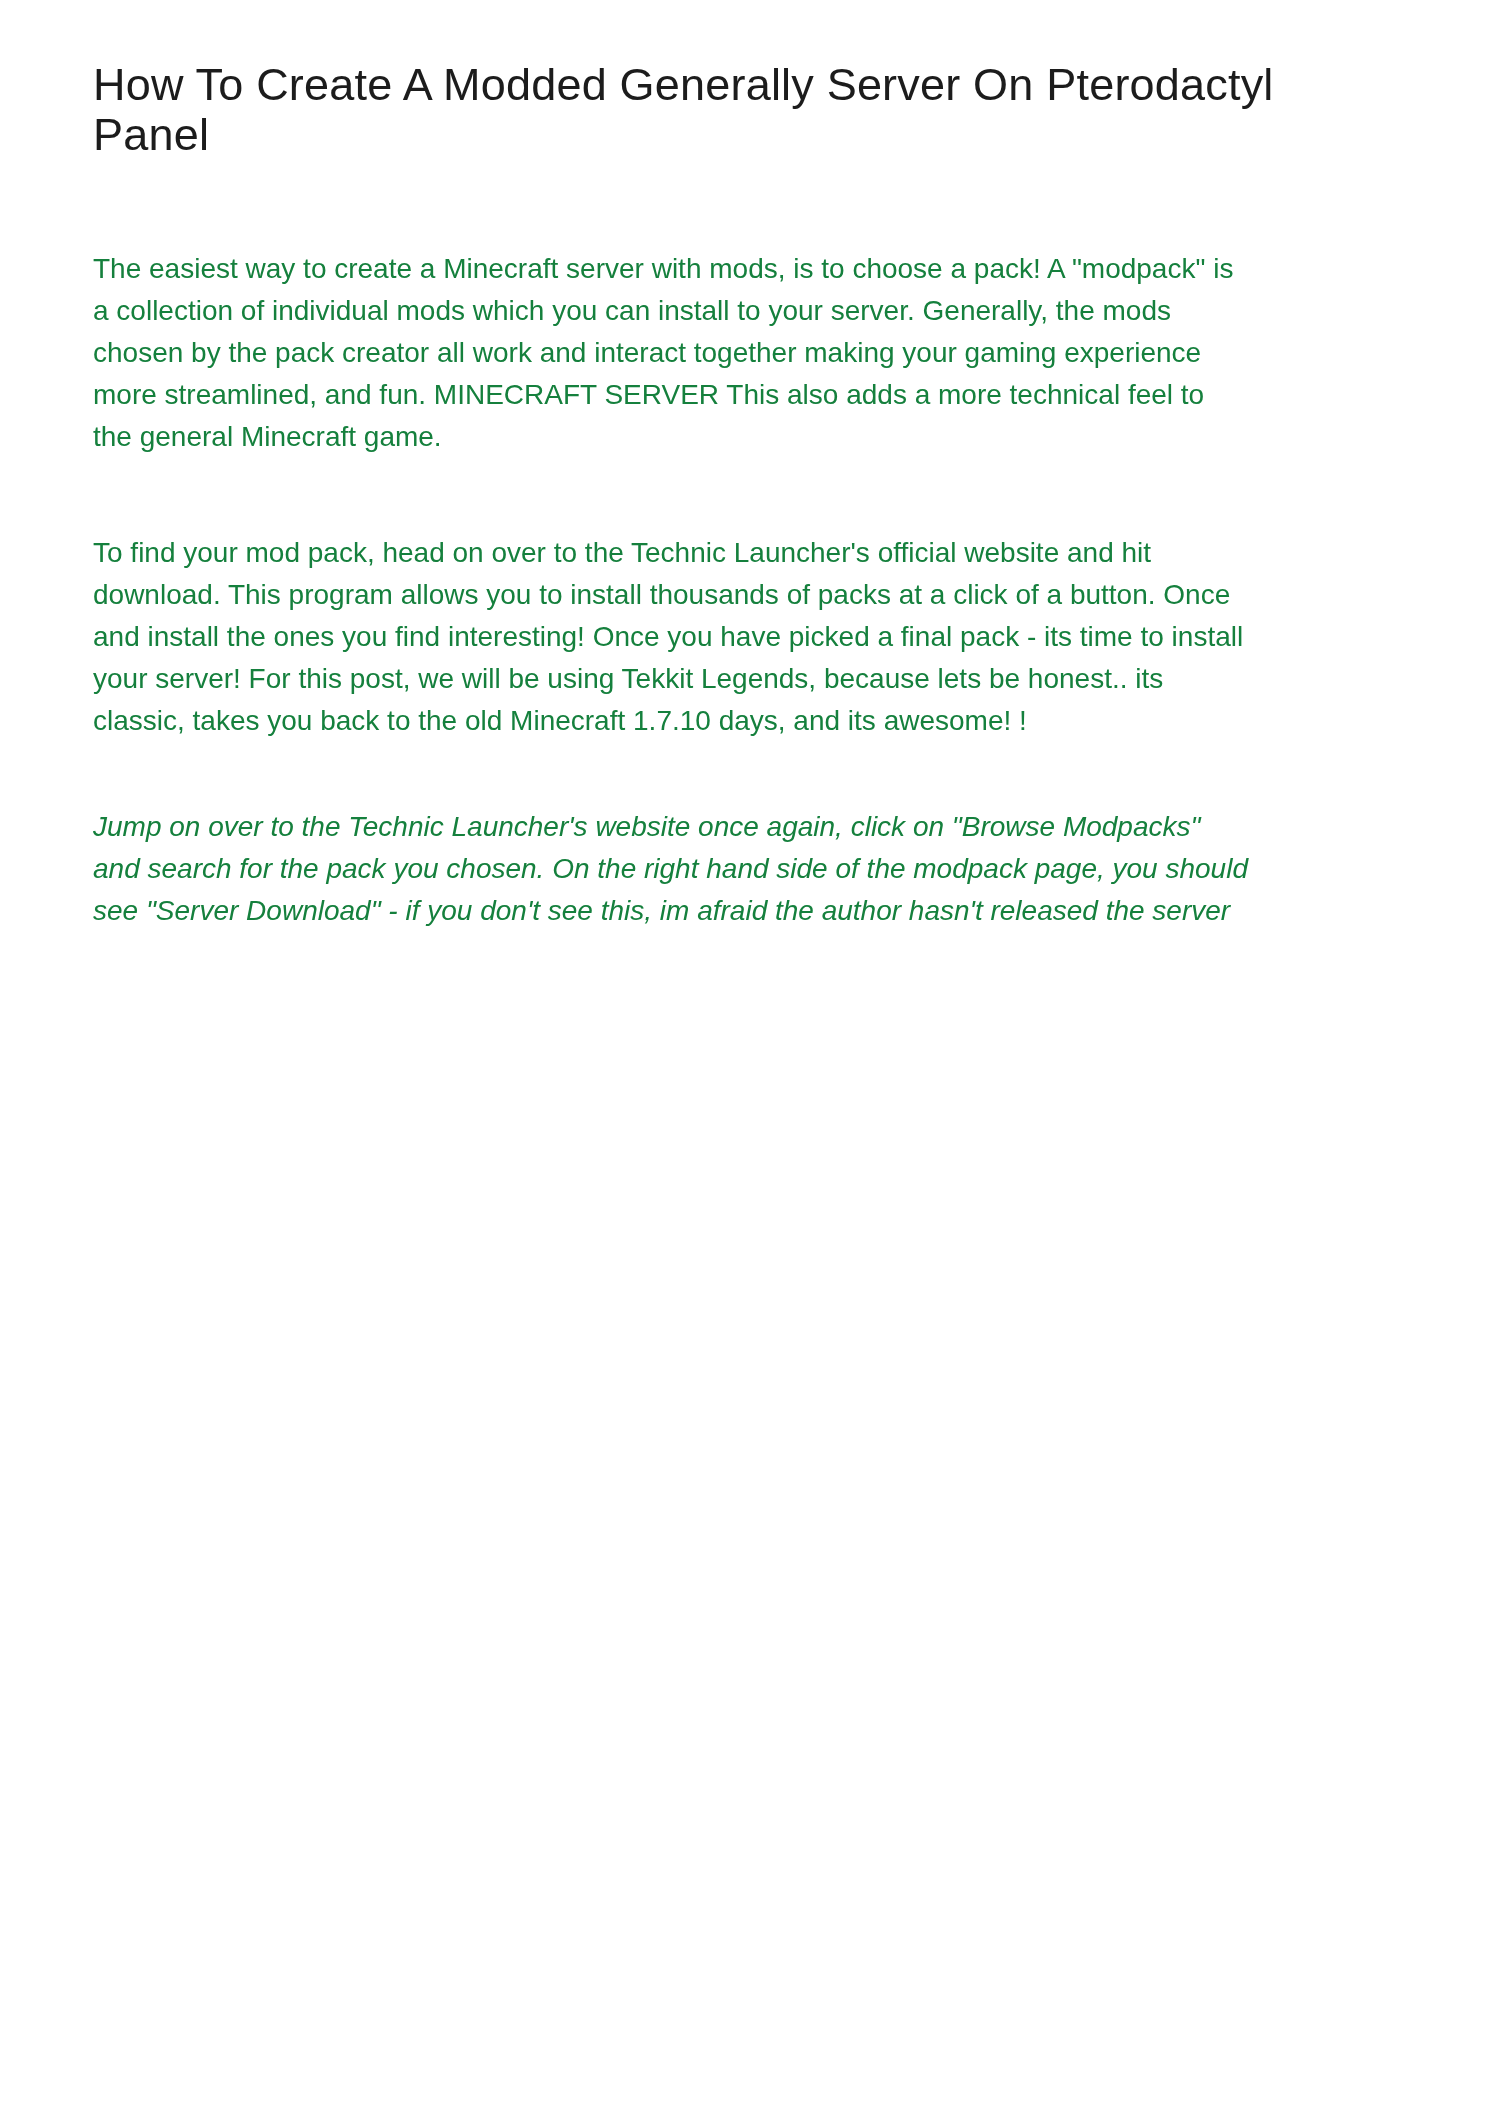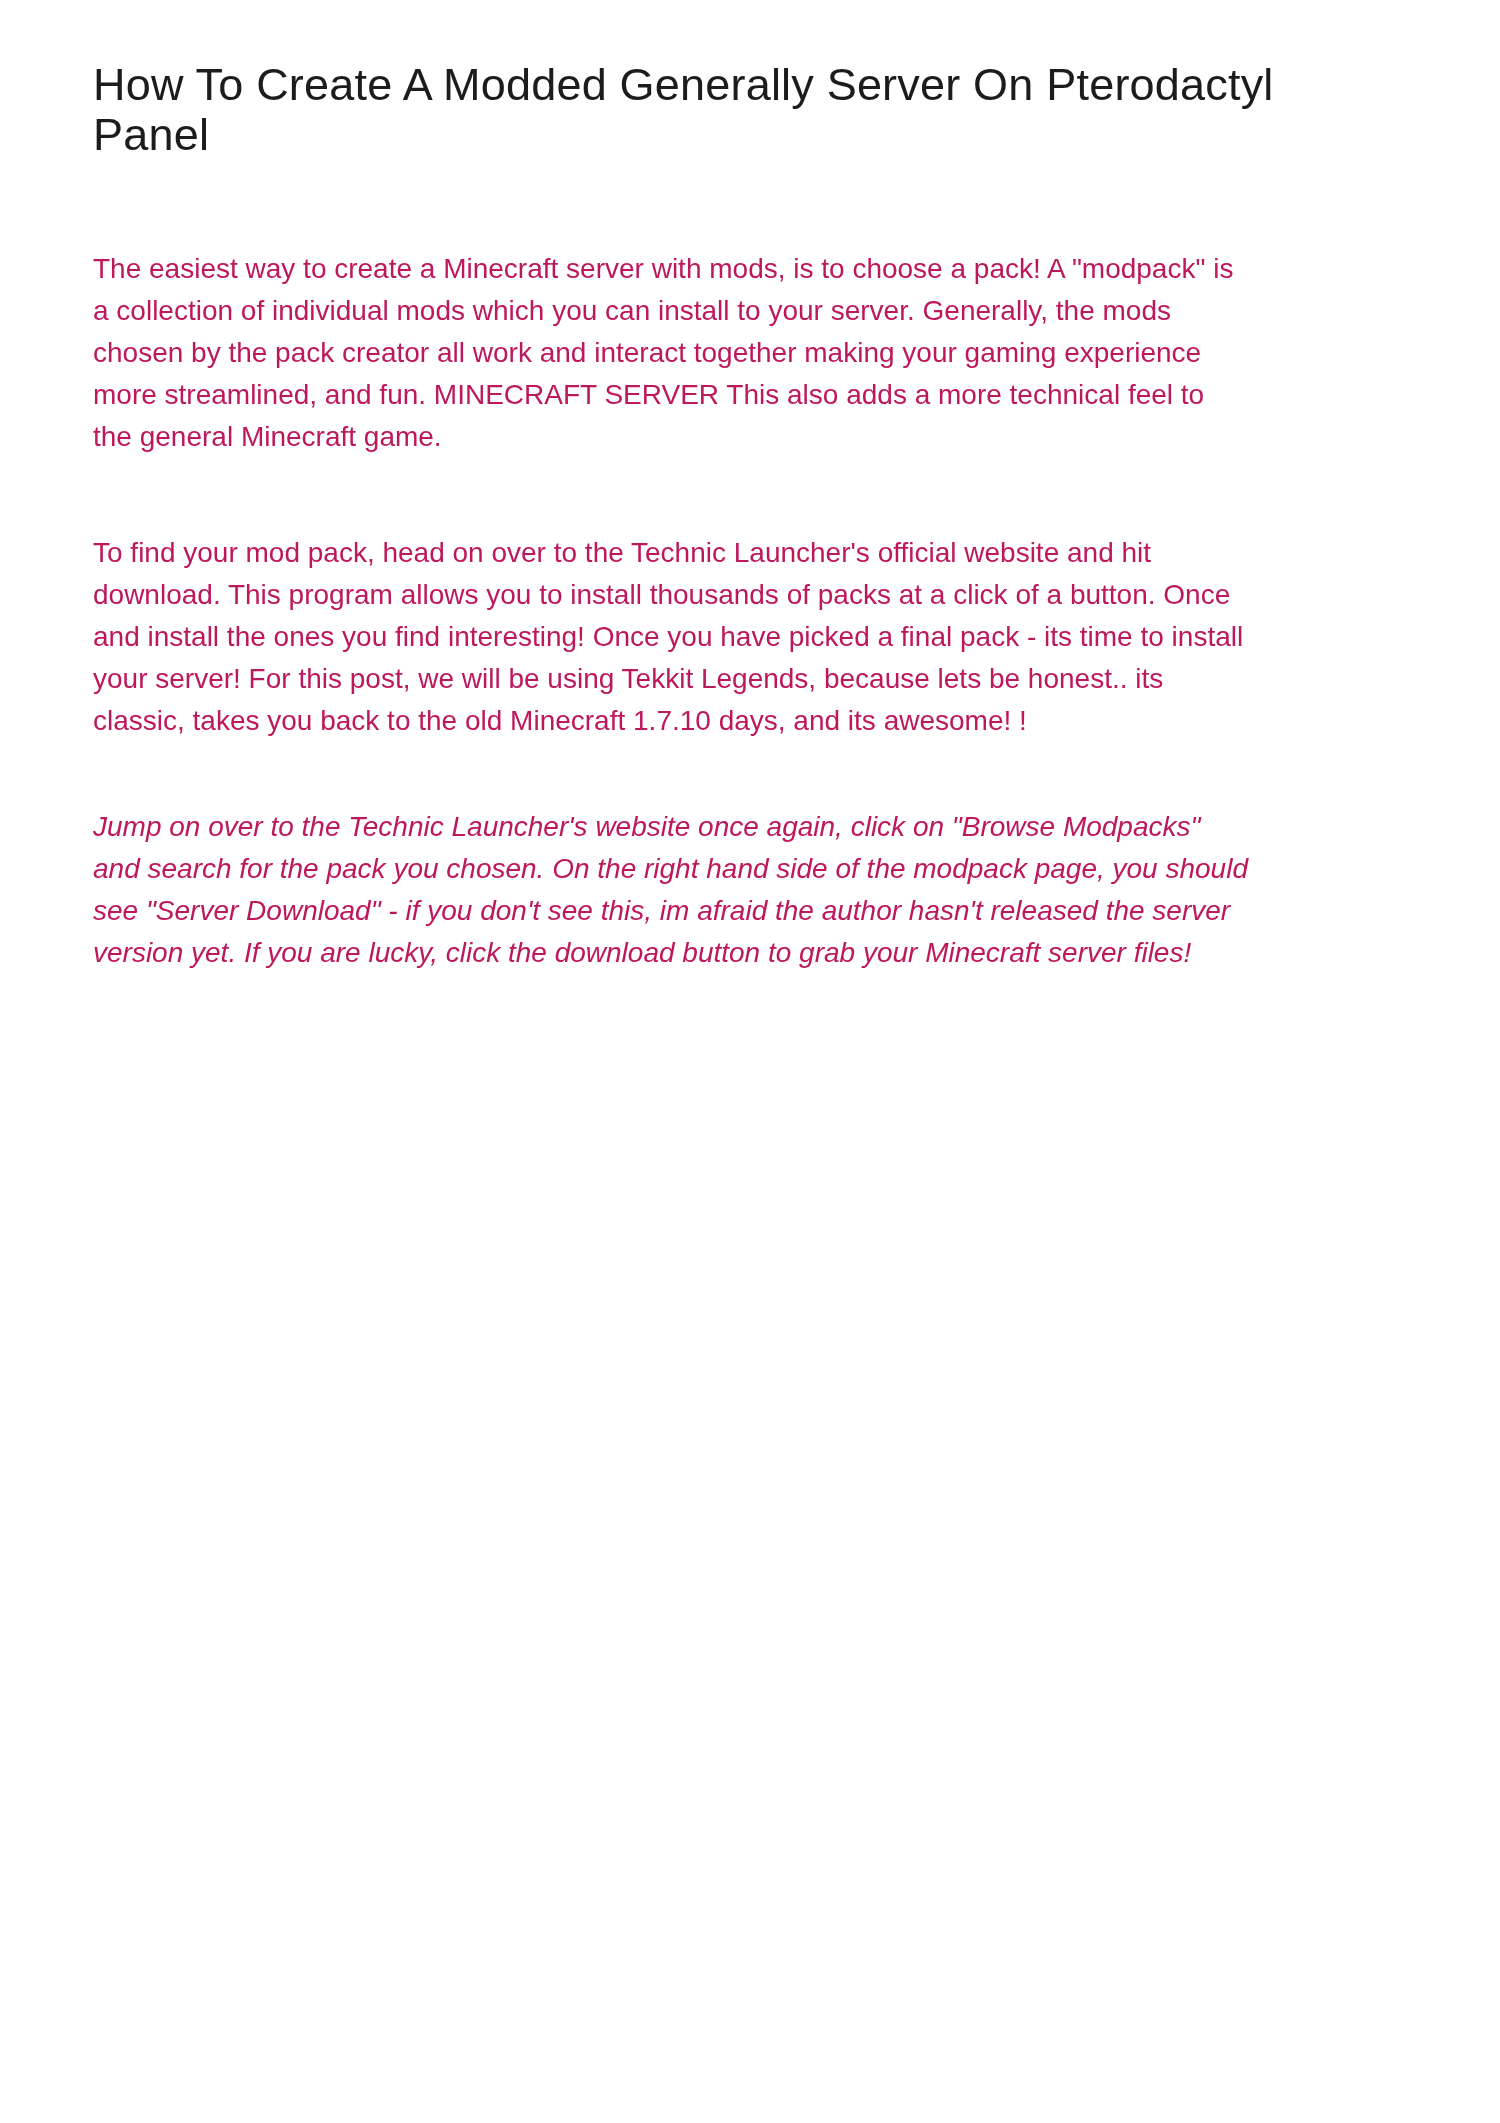--- a/index.html
+++ b/index.html
@@ -28,21 +28,21 @@
     letter-spacing: 0.2px;
     color: #1c1c1c;
   }
   h1.doc-title .tline {
     display: block;
     white-space: nowrap;
   }
   .para {
     font-size: 28px;
     line-height: 42px;
-    color: #be185d;
+    color: #15803d;
   }
   .para .line {
     display: block;
     white-space: nowrap;
   }
   .para-1 { margin-top: 88px; }
   .para-2 { margin-top: 74px; }
   .para-3 { margin-top: 64px; font-style: italic; }
 </style>
 </head>
@@ -69,17 +69,16 @@
       <span class="line">download. This program allows you to install thousands of packs at a click of a button. Once</span>
       <span class="line">and install the ones you find interesting! Once you have picked a final pack - its time to install</span>
       <span class="line">your server! For this post, we will be using Tekkit Legends, because lets be honest.. its</span>
       <span class="line">classic, takes you back to the old Minecraft 1.7.10 days, and its awesome! !</span>
     </div>
 
     <div class="para para-3">
       <span class="line">Jump on over to the Technic Launcher's website once again, click on "Browse Modpacks"</span>
       <span class="line">and search for the pack you chosen. On the right hand side of the modpack page, you should</span>
       <span class="line">see "Server Download" - if you don't see this, im afraid the author hasn't released the server</span>
-      <span class="line">version yet. If you are lucky, click the download button to grab your Minecraft server files!</span>
     </div>
 
   </div>
 </div>
 
 </body></html>

